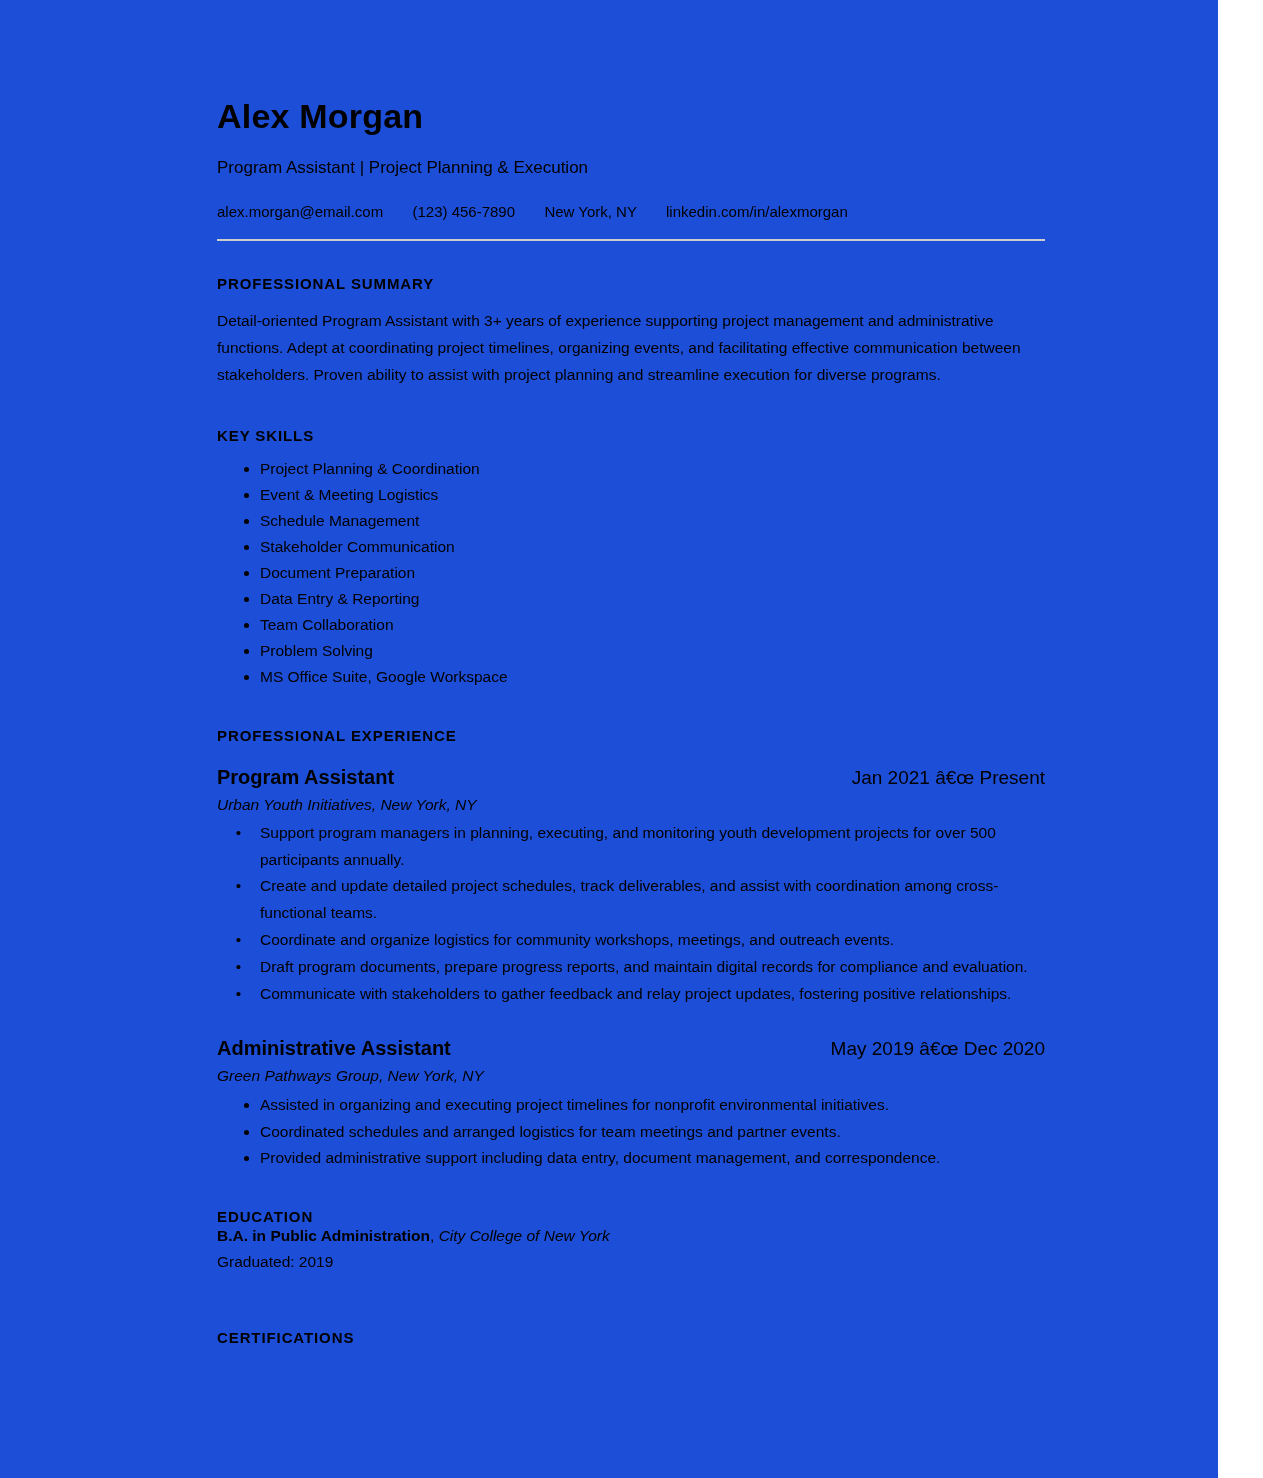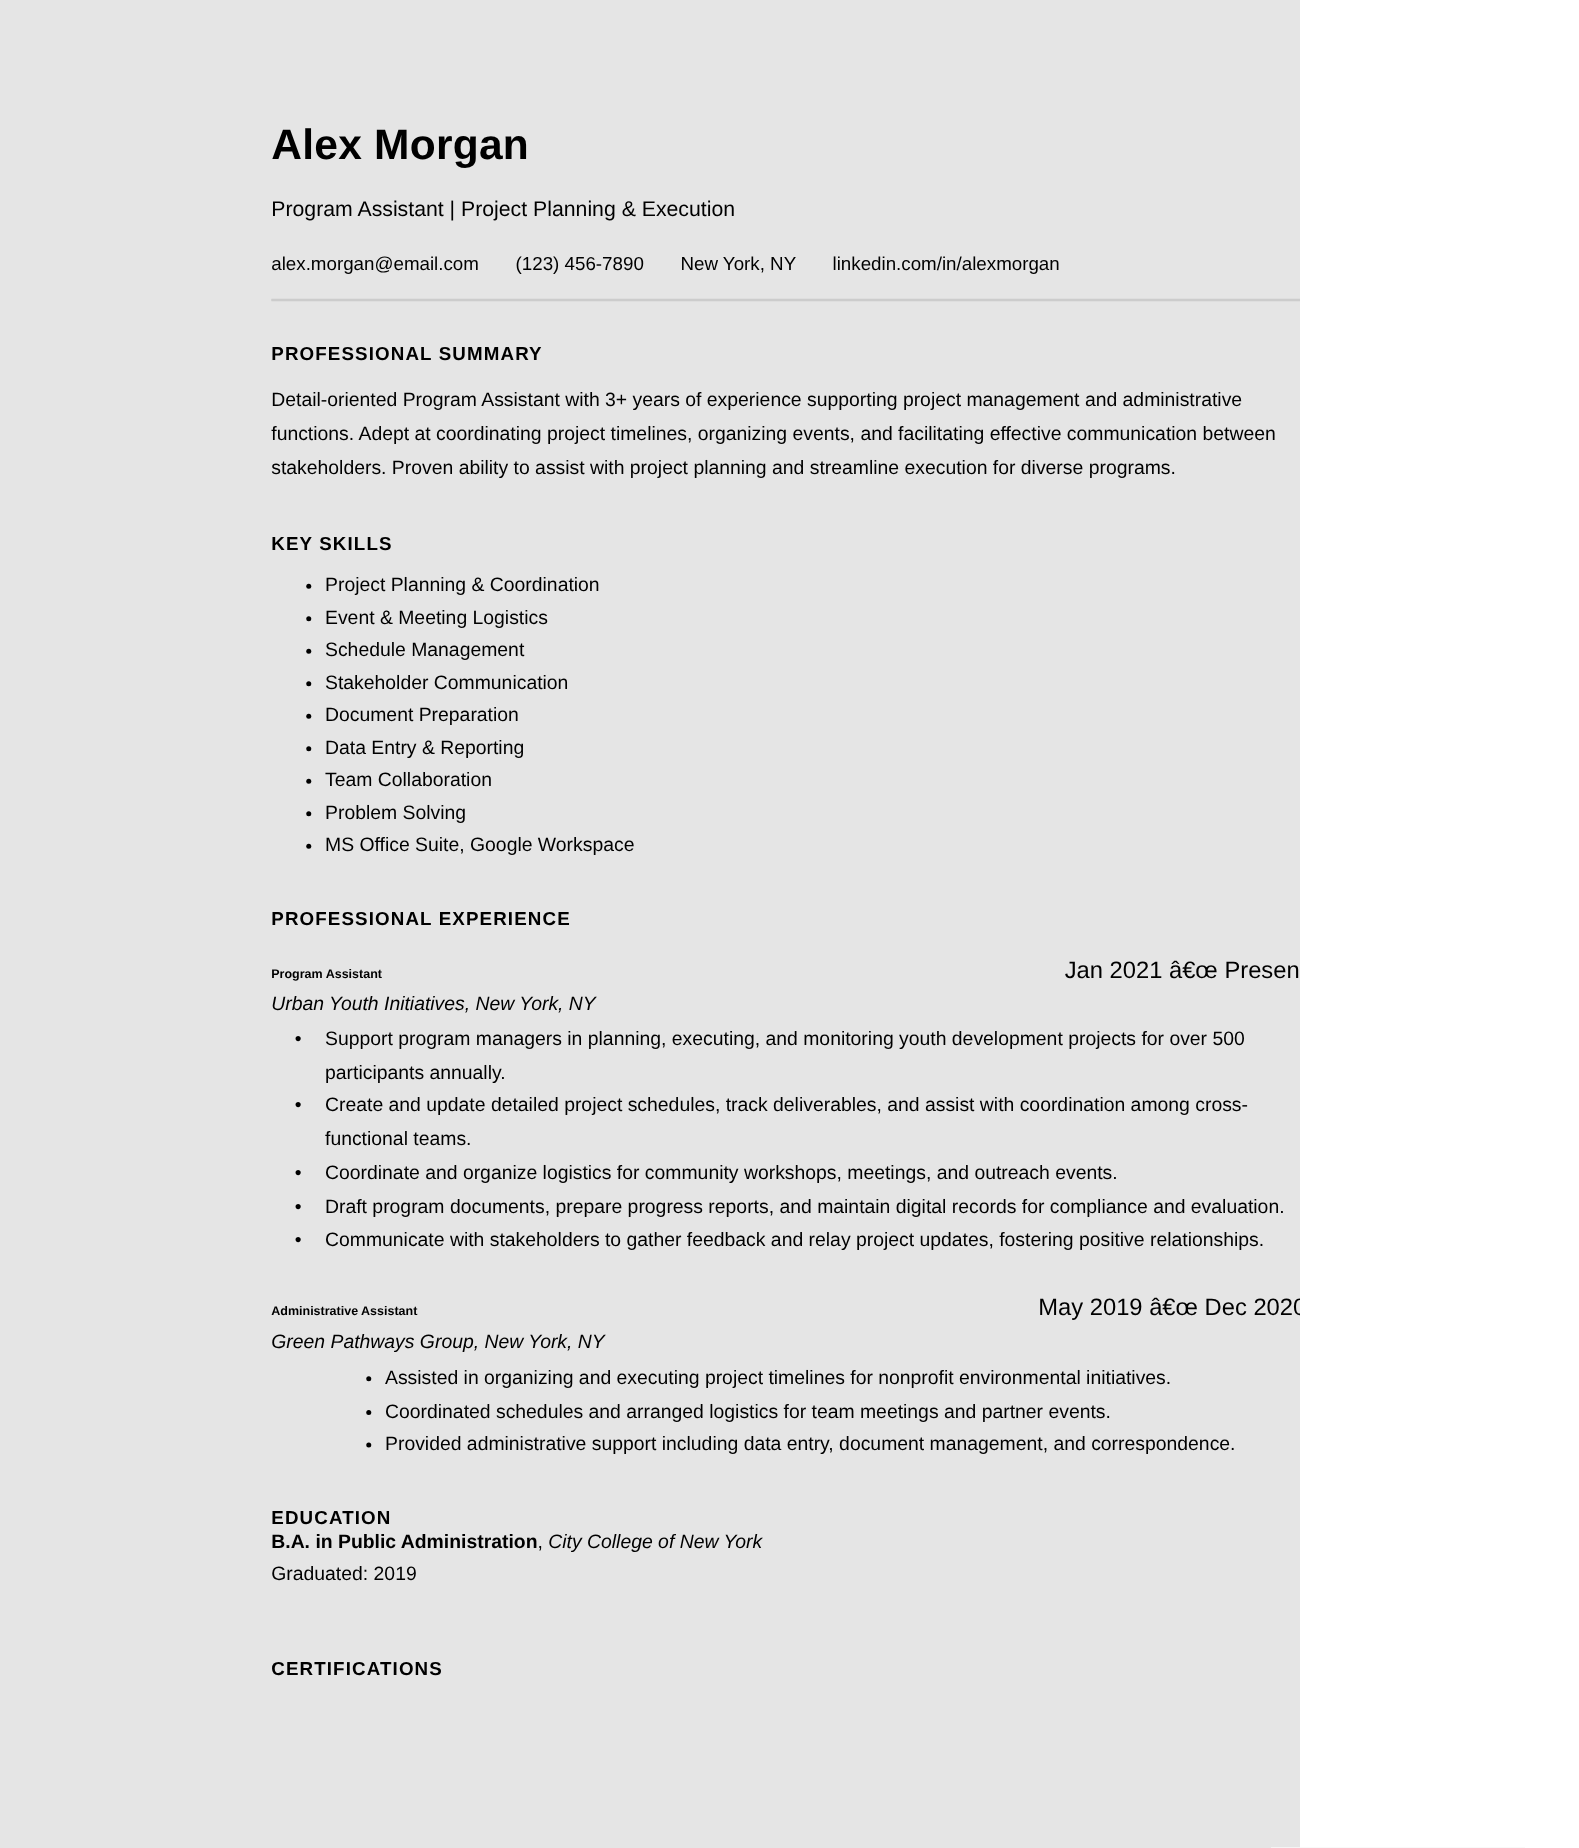--- a/index.html
+++ b/index.html
@@ -9,24 +9,24 @@
   }
   body {
     width: 1263px;
     height: 1478px;
     font-family: "Liberation Sans", sans-serif;
     color: #000000;
     -webkit-font-smoothing: none;
   }
   .page {
     position: relative;
-    width: 1040px;
+    width: 1218px;
     height: 1478px;
     overflow: hidden;
-    background: #e5e5e5;
+    background: #1d4ed8;
   }
   .content {
     position: absolute;
     left: 217px;
     top: 0;
     width: 828px;
   }
 
   
   .name {
@@ -97,21 +97,21 @@
 
   
   .job { margin-top: 22px; }
   .job-head {
     display: flex;
     justify-content: space-between;
     align-items: baseline;
     width: 828px;
   }
   .job-title {
-    font-size: 10px;
+    font-size: 20px;
     font-weight: bold;
   }
   .job-dates {
     font-size: 19px;
     font-weight: normal;
     white-space: nowrap;
   }
   .job-org {
     font-size: 15.5px;
     font-style: italic;
@@ -139,21 +139,20 @@
 
   
   ul.bullets {
     margin: 7px 0 0 0;
     padding-left: 43px;
     list-style-type: disc;
   }
   ul.bullets li {
     font-size: 15.5px;
     line-height: 1.68;
-    margin-left: 48px;
   }
 
   
   .edu-entry { }
   .edu-degree-line {
     font-size: 15.5px;
     line-height: 1.45;
   }
   .edu-degree {
     font-weight: bold;

